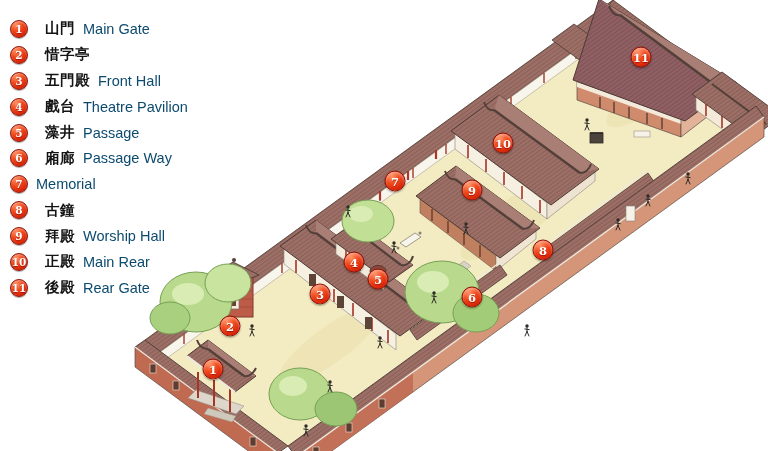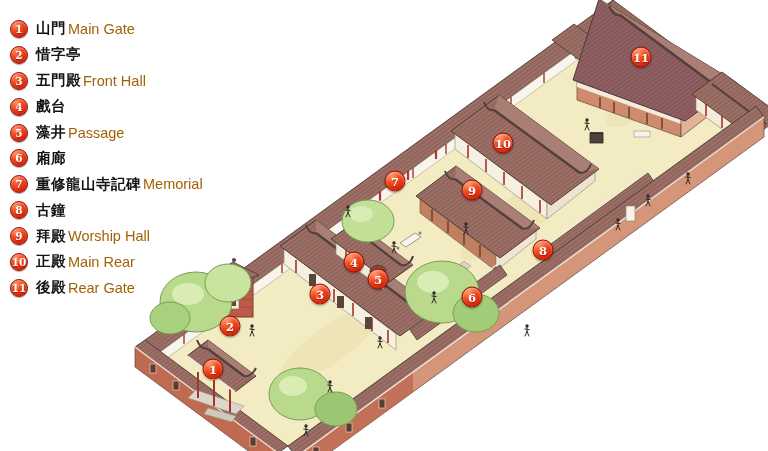--- a/index.html
+++ b/index.html
@@ -8,22 +8,22 @@
   #art{position:absolute;left:0;top:0;width:768px;height:451px;}
   
   #legend{position:absolute;left:10px;top:16px;z-index:5;}
   .legend-row{display:flex;align-items:center;height:25.9px;}
   .badge{width:18px;height:18px;border-radius:50%;flex:0 0 18px;
          background:radial-gradient(circle at 35% 28%, #ff9264 0%, #f1481a 38%, #d92408 72%, #a81404 100%);
          border:1px solid #931203;box-sizing:border-box;
          box-shadow:0 1px 1px rgba(0,0,0,.35), inset 0 1px 2px rgba(255,255,255,.5);
          color:#fff;display:flex;align-items:center;justify-content:center;
          font:bold 10.5px "DejaVu Serif", serif;text-shadow:0 1px 1px rgba(120,0,0,.6);}
-  .zh{margin-left:8px;font-size:14.5px;font-weight:700;color:#141414;letter-spacing:.5px;}
-  .en{margin-left:2px;font-size:14.5px;font-weight:400;color:#a16207;}
+  .zh{margin-left:17px;font-size:14.5px;font-weight:700;color:#141414;letter-spacing:.5px;}
+  .en{margin-left:8px;font-size:14.5px;font-weight:400;color:#0c4a6e;}
   
   .marker{position:absolute;width:21px;height:21px;border-radius:50%;z-index:6;
           transform:translate(-50%,-50%);
           background:radial-gradient(circle at 35% 28%, #ff9264 0%, #f1481a 38%, #d92408 72%, #a81404 100%);
           border:1px solid #931203;box-sizing:border-box;
           box-shadow:0 1px 2px rgba(0,0,0,.4), inset 0 2px 3px rgba(255,255,255,.45);
           color:#fff;display:flex;align-items:center;justify-content:center;
           font:bold 11.5px "DejaVu Serif", serif;text-shadow:0 1px 1px rgba(120,0,0,.65);}
 </style>
 </head>
@@ -241,33 +241,34 @@
       <span class="zh">惜字亭</span>
     </div>
     <div class="legend-row">
       <span class="badge">3</span>
       <span class="zh">五門殿</span>
       <span class="en">Front Hall</span>
     </div>
     <div class="legend-row">
       <span class="badge">4</span>
       <span class="zh">戲台</span>
+      <span class="en">Theatre Pavilion</span>
     </div>
     <div class="legend-row">
       <span class="badge">5</span>
       <span class="zh">藻井</span>
       <span class="en">Passage</span>
     </div>
     <div class="legend-row">
       <span class="badge">6</span>
       <span class="zh">廂廊</span>
+      <span class="en">Passage Way</span>
     </div>
     <div class="legend-row">
       <span class="badge">7</span>
-      <span class="zh">重修龍山寺記碑</span>
       <span class="en">Memorial</span>
     </div>
     <div class="legend-row">
       <span class="badge">8</span>
       <span class="zh">古鐘</span>
     </div>
     <div class="legend-row">
       <span class="badge">9</span>
       <span class="zh">拜殿</span>
       <span class="en">Worship Hall</span>

